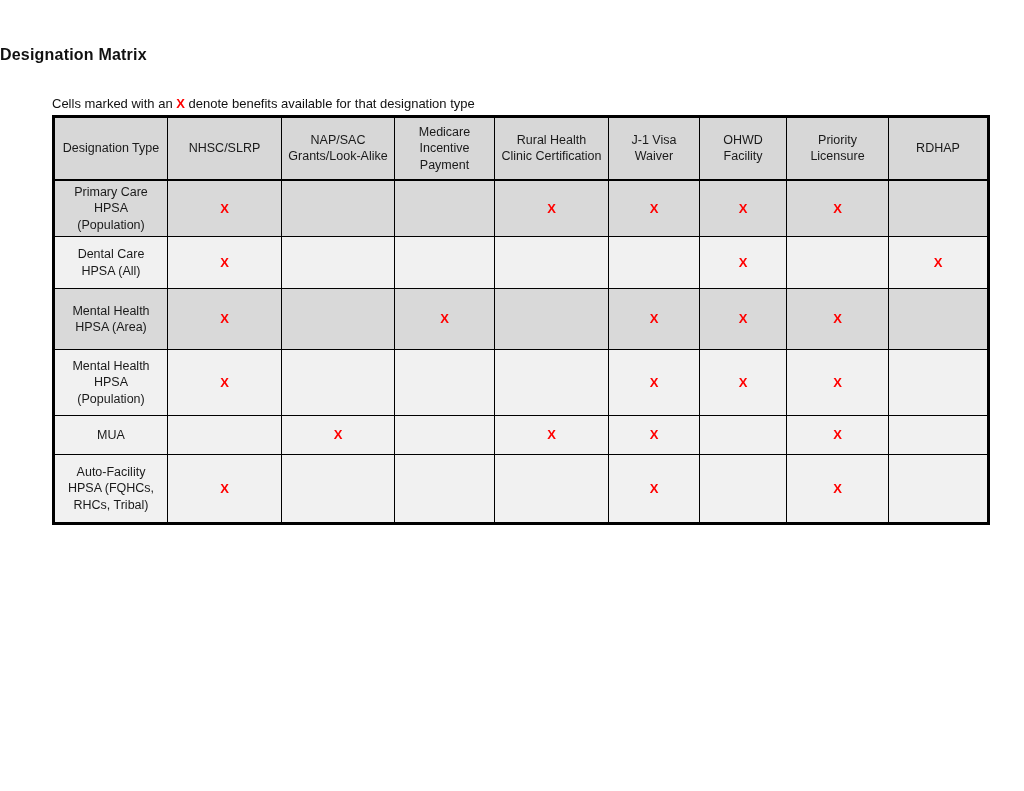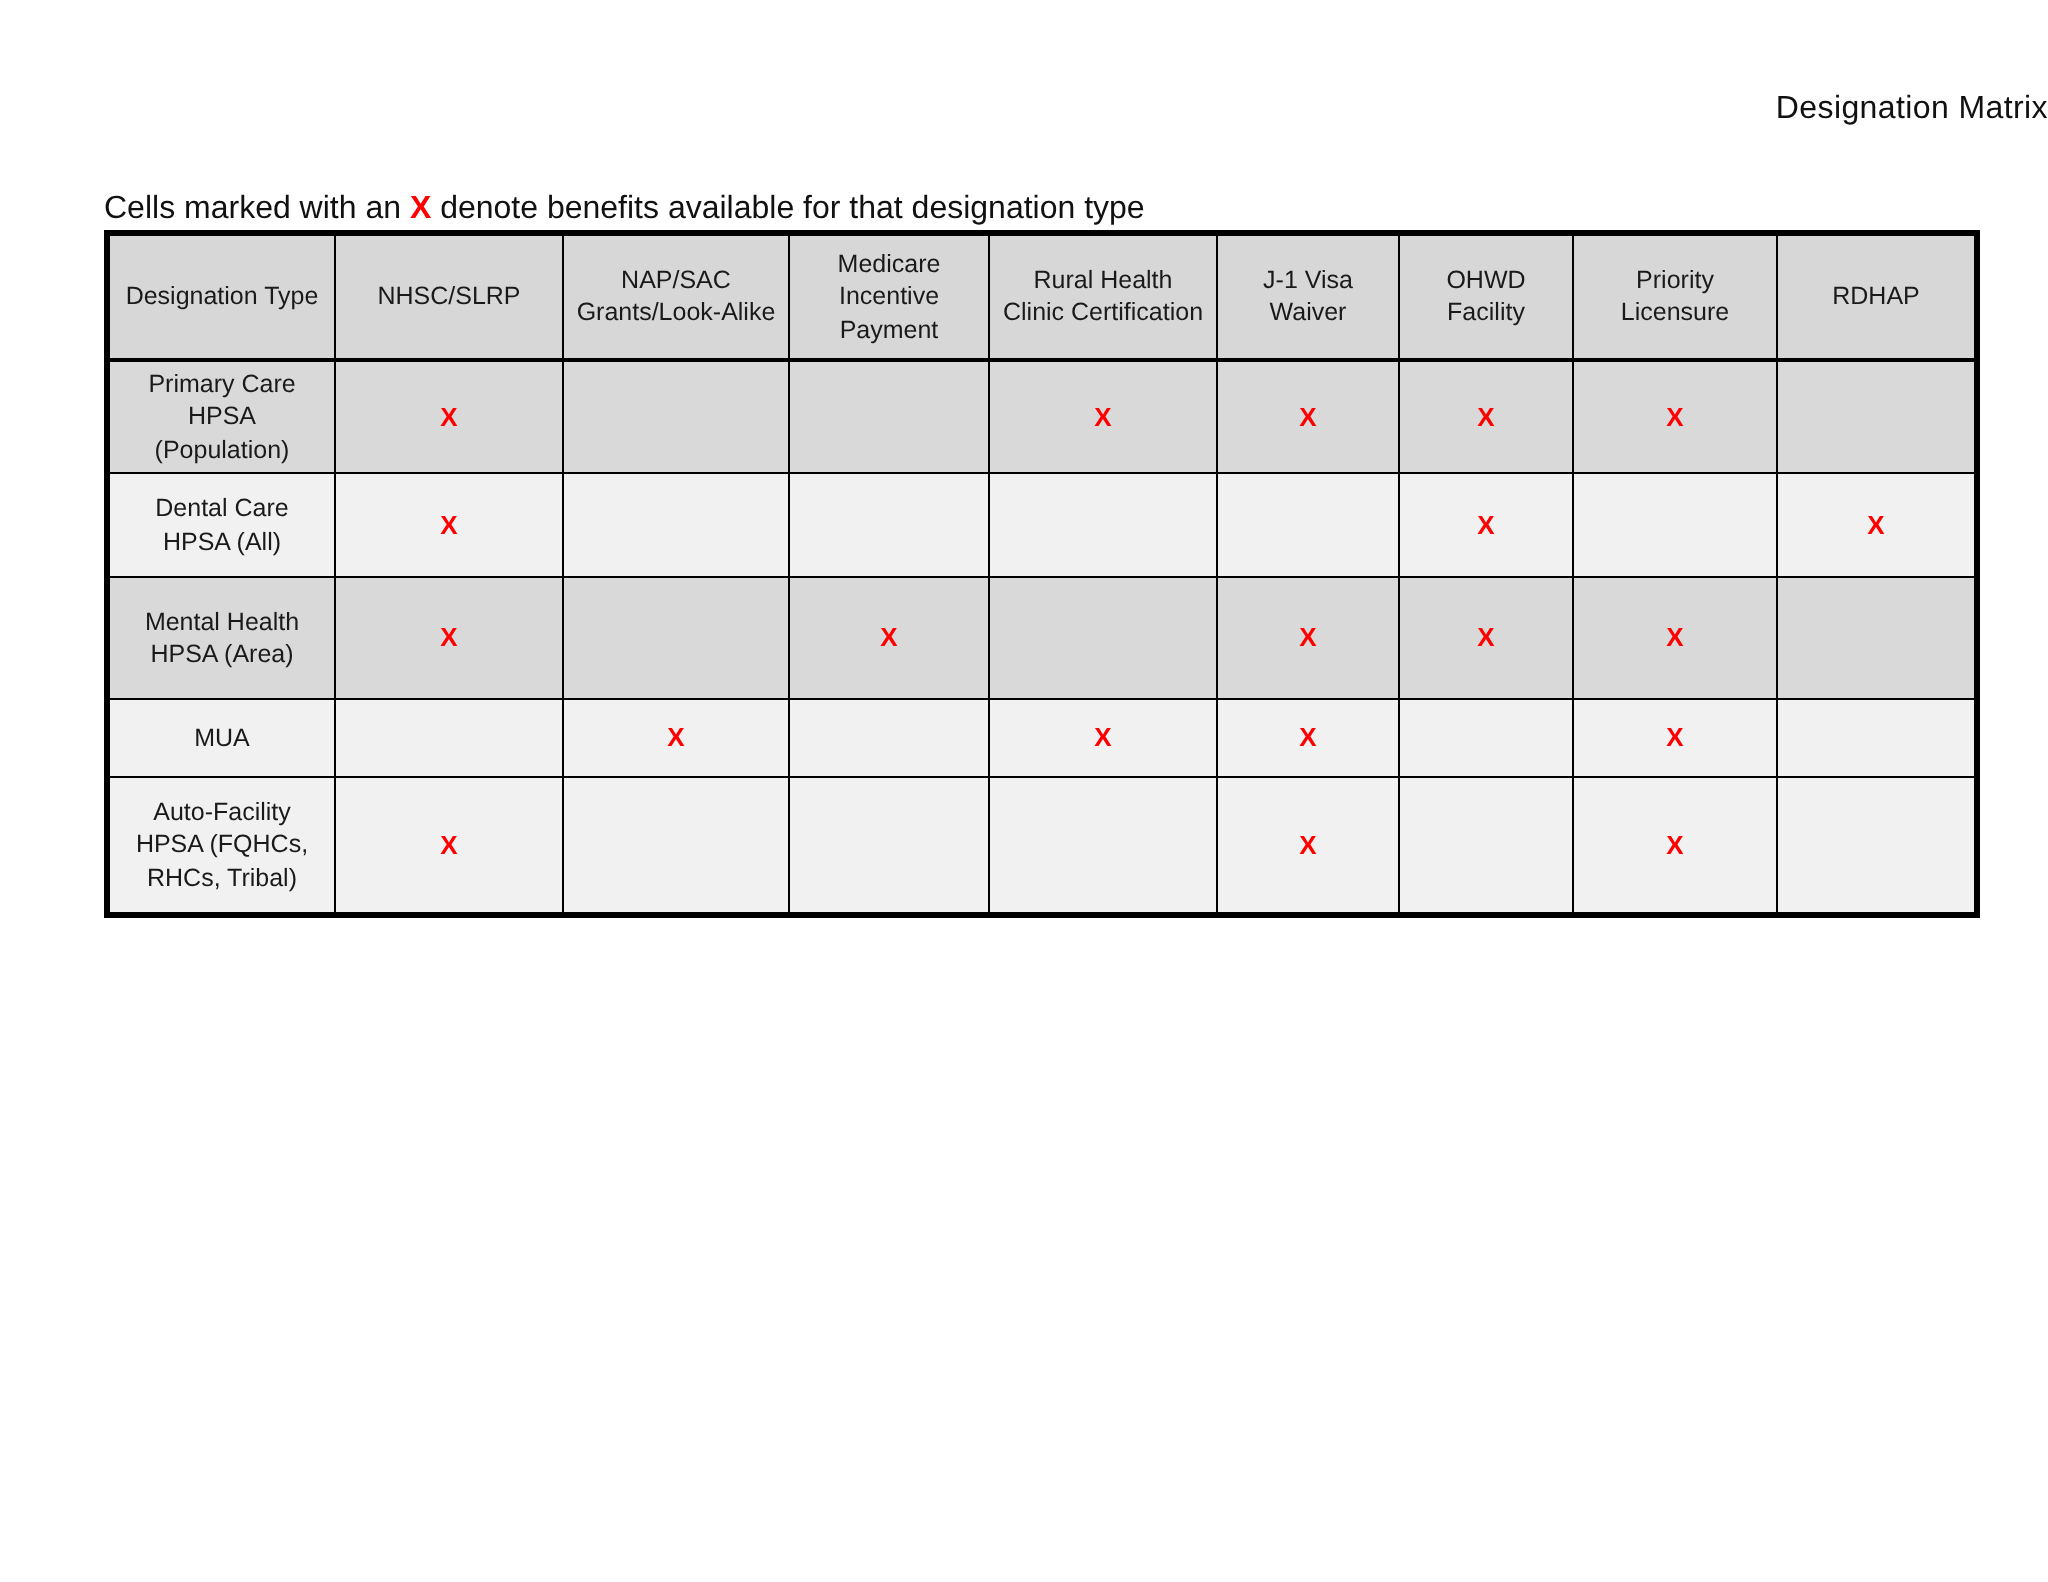--- a/index.html
+++ b/index.html
@@ -13,27 +13,27 @@
   body{
     width:1024px;height:791px;
     background:#ffffff;
     font-family:"Liberation Sans", sans-serif;
     color:#1a1a1a;
     overflow:hidden;
   }
   .page{position:relative;width:1024px;height:791px;}
   .title{
     position:absolute;top:46px;left:0;width:1024px;
-    margin:0;text-align:right;
-    font-size:16px;font-weight:400;color:#111;
+    margin:0;text-align:left;
+    font-size:16px;font-weight:700;color:#111;
     letter-spacing:0.2px;
   }
   .note{
     position:absolute;top:96px;left:52px;margin:0;
-    font-size:16px;color:#111;
+    font-size:13px;color:#111;
   }
   .note .red{color:var(--red);font-weight:700;}
   table.matrix{
     position:absolute;top:115px;left:52px;
     width:935px;
     border-collapse:collapse;
     table-layout:fixed;
     border:3px solid var(--border);
     font-size:12.5px;
   }
@@ -120,20 +120,31 @@
           <td>Mental Health HPSA (Area)</td>
           <td><span class="x">X</span></td>
           <td></td>
           <td><span class="x">X</span></td>
           <td></td>
           <td><span class="x">X</span></td>
           <td><span class="x">X</span></td>
           <td><span class="x">X</span></td>
           <td></td>
         </tr>
+        <tr class="light" style="height: 66px;">
+          <td>Mental Health HPSA (Population)</td>
+          <td><span class="x">X</span></td>
+          <td></td>
+          <td></td>
+          <td></td>
+          <td><span class="x">X</span></td>
+          <td><span class="x">X</span></td>
+          <td><span class="x">X</span></td>
+          <td></td>
+        </tr>
         <tr class="light" style="height: 39px; margin-top: 24px;">
           <td>MUA</td>
           <td></td>
           <td><span class="x">X</span></td>
           <td></td>
           <td><span class="x">X</span></td>
           <td><span class="x">X</span></td>
           <td></td>
           <td><span class="x">X</span></td>
           <td></td>

